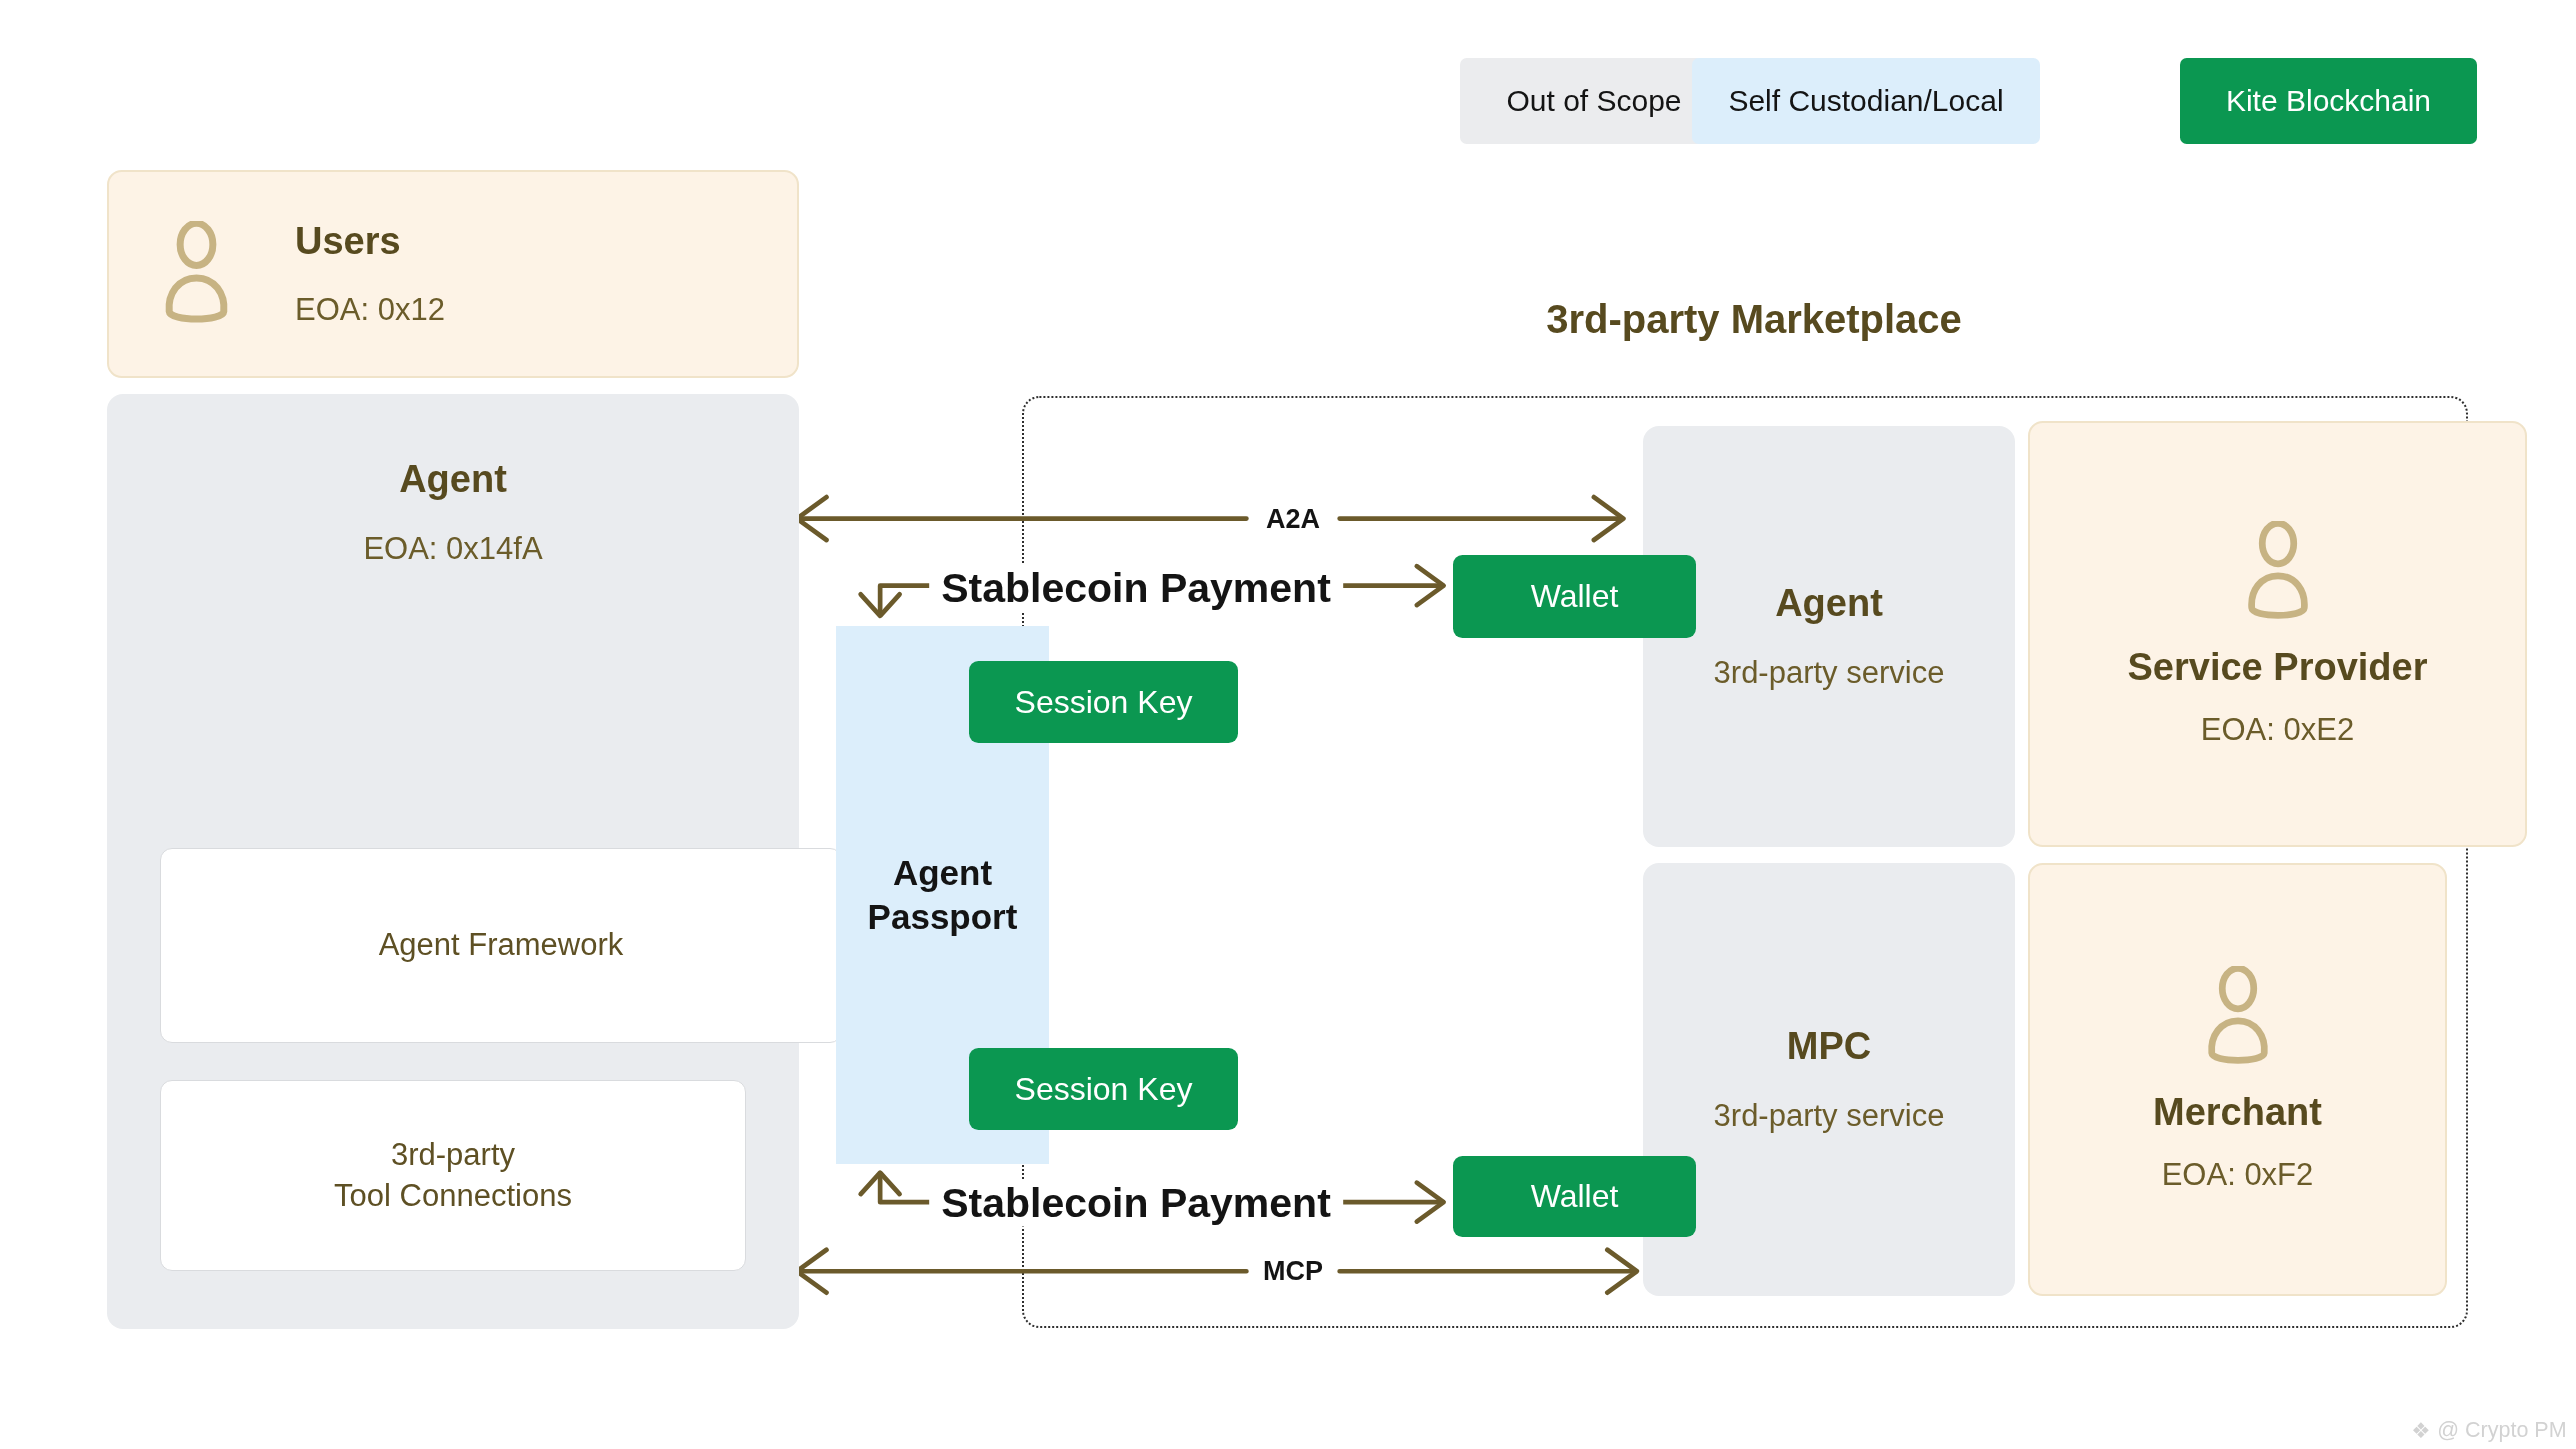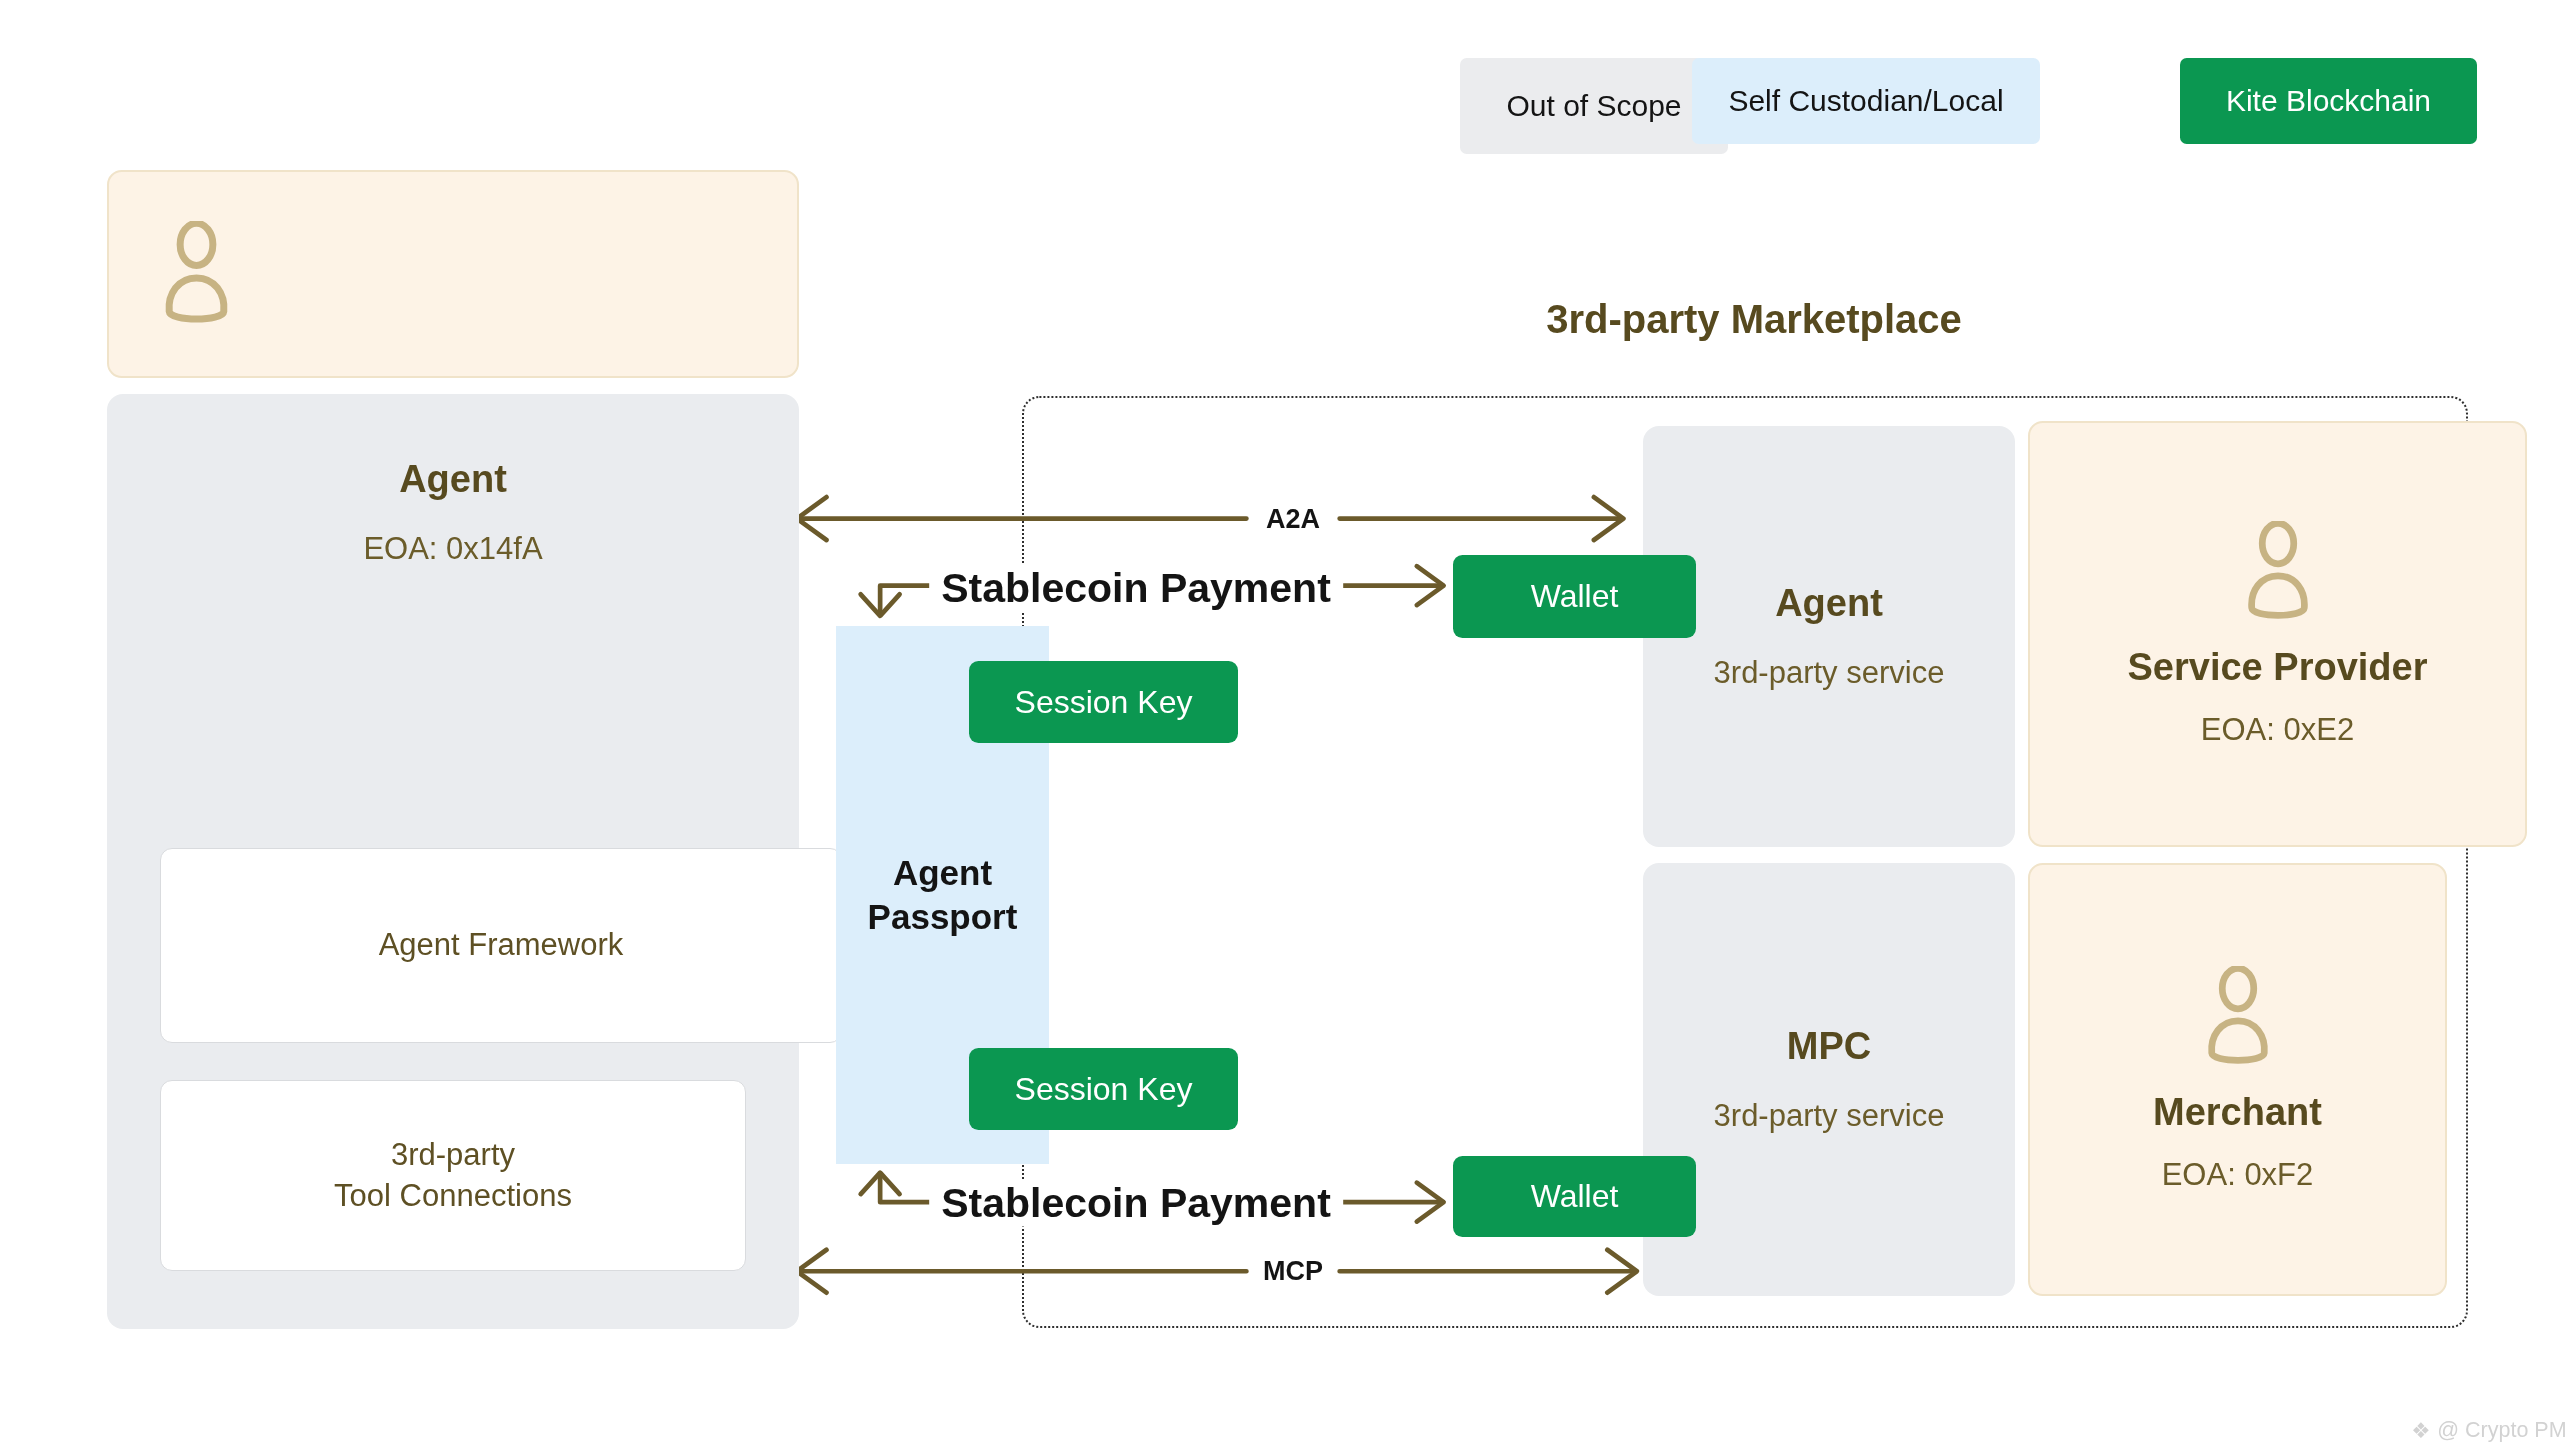--- a/index.html
+++ b/index.html
@@ -75,37 +75,41 @@
     <path d="M1283 1780 L1312 1748 L1341 1780"></path>
     <path d="M1938 1792 H2148"></path>
     <path d="M2112 1763 L2152 1792 L2112 1821"></path>
 
     <path d="M1190 1895 H1858 M1997 1895 H2438"></path>
     <path d="M1232 1863 L1188 1895 L1232 1927"></path>
     <path d="M2396 1863 L2440 1895 L2396 1927"></path>
   </g>
 </svg>
 
-<div class="badge badge-gray" style="left:1460px;top:58px;width:268px;height:96px;">
+<div class="badge badge-gray" style="left:1460px;top:58px;width:268px;height:86px;">
   <span>Out of Scope</span>
 </div>
 <div class="badge badge-blue" style="left:1692px;top:58px;width:348px;height:86px;justify-content:center;">
   <span>Self Custodian/Local</span>
 </div>
 <div class="badge badge-green" style="left:2180px;top:58px;width:297px;height:86px;">
   <span>Kite Blockchain</span>
 </div>
 
 <div class="abs cream-box users-box" style="left:107px;top:170px;width:692px;height:208px;">
   <svg class="person-svg" style="position:static;" width="79" height="106" viewBox="0 0 100 136">
     <g stroke="#c7b383" stroke-width="9" fill="none">
       <ellipse cx="50" cy="30" rx="21" ry="27"></ellipse>
       <path d="M50 73 C 27 73 13 93 15 116 C 16 129 84 129 85 116 C 87 93 73 73 50 73 Z"></path>
     </g>
   </svg>
+  <div class="users-text">
+    <div class="box-title">Users</div>
+    <div class="box-sub">EOA: 0x12</div>
+  </div>
 </div>
 
 <div class="abs gray-box" style="left:107px;top:394px;width:692px;height:935px;">
   <div class="abs center-text box-title" style="top:64px;left:0;">Agent</div>
   <div class="abs center-text box-sub" style="top:137px;left:0;">EOA: 0x14fA</div>
 
   <div class="abs white-box" style="left:53px;top:454px;width:682px;height:195px;">
     <span class="inner-label">Agent Framework</span>
   </div>
   <div class="abs white-box" style="left:53px;top:686px;width:586px;height:191px;">

